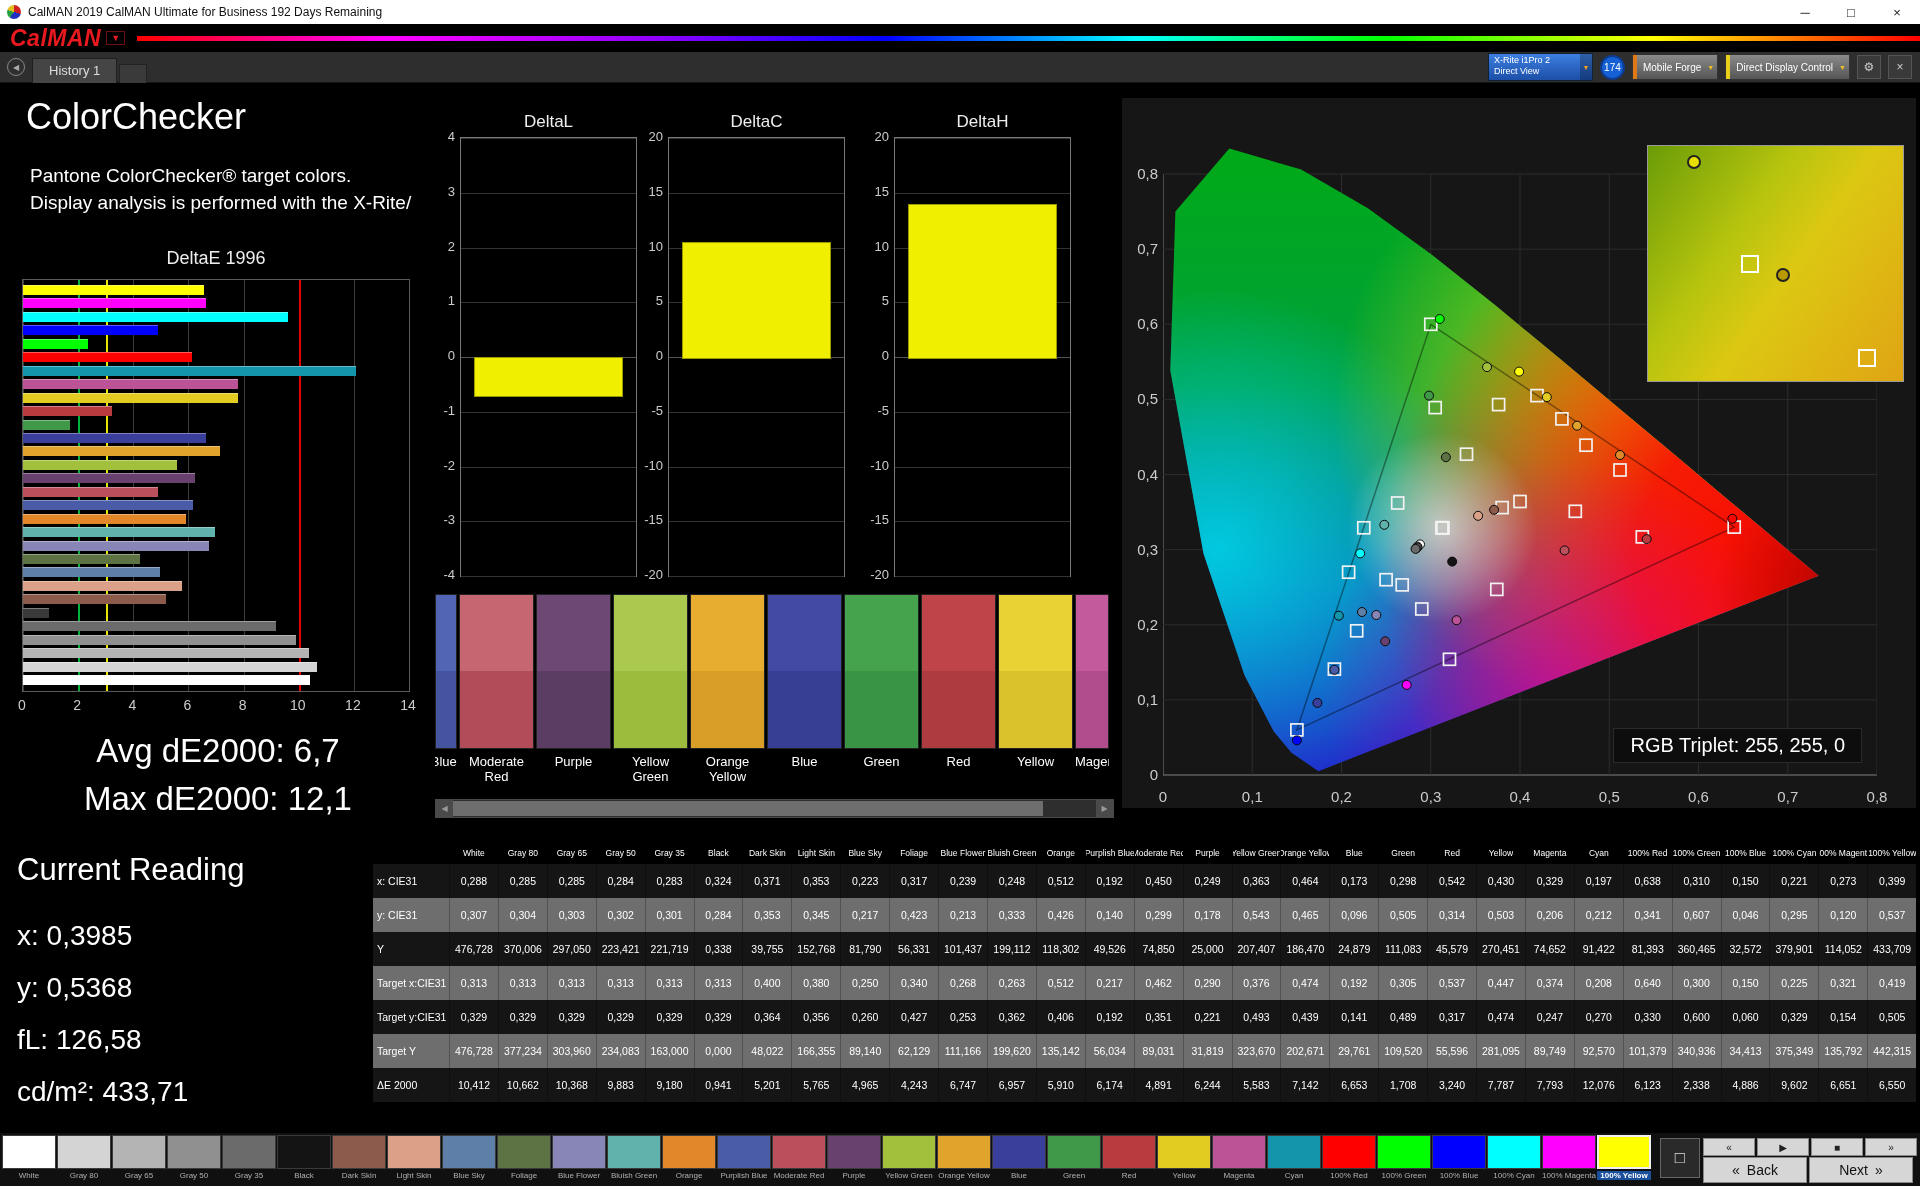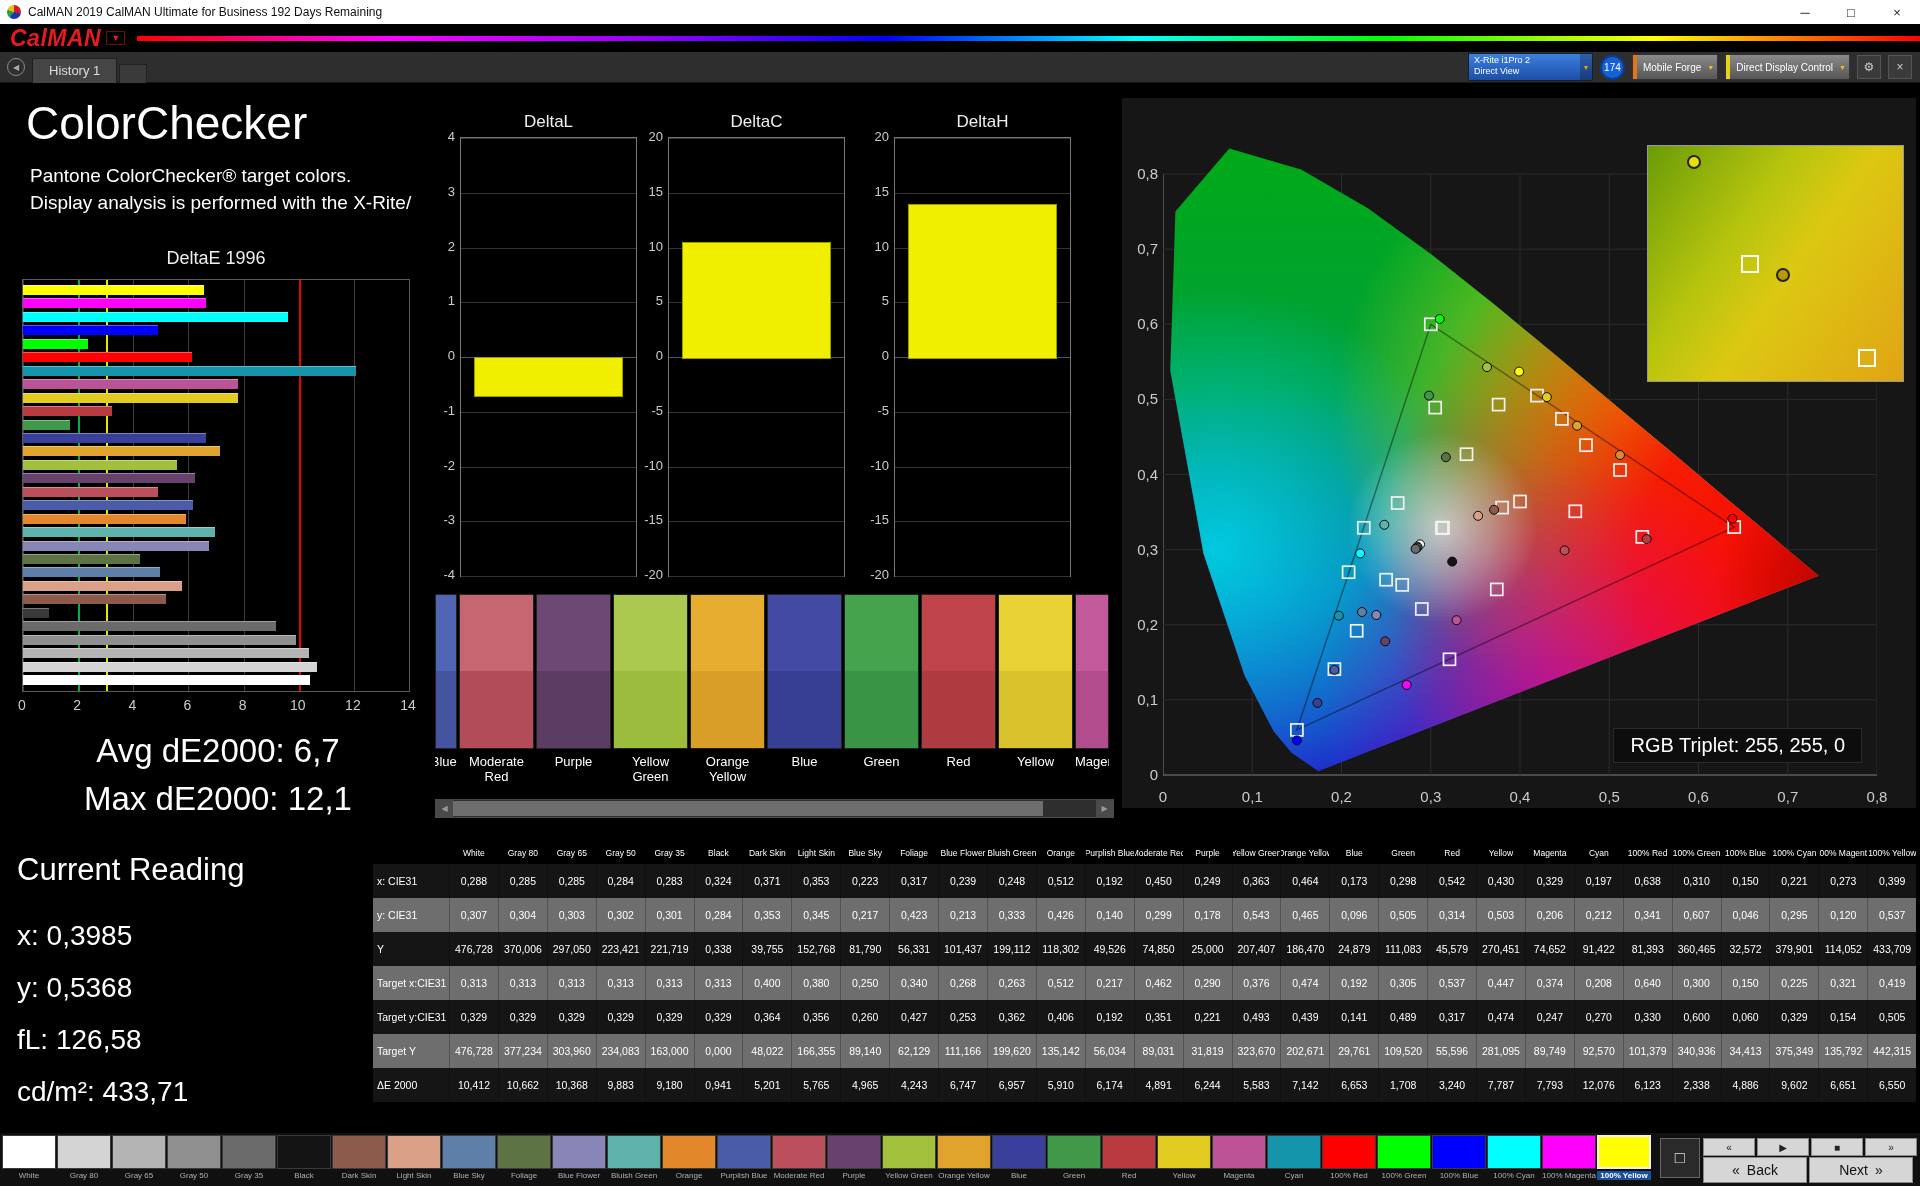--- a/index.html
+++ b/index.html
@@ -23,33 +23,33 @@
   
   .tabbar{position:absolute;left:0;top:52px;width:1920px;height:30px;background:#2e2e2e;
     border-bottom:1px solid #151515;display:flex;align-items:center;}
   .nav-circle{width:16px;height:16px;border:1px solid #888;border-radius:50%;color:#aaa;font-size:8px;
     display:flex;align-items:center;justify-content:center;margin:0 7px;}
   .tab{background:#454545;color:#ddd;font-size:13px;padding:0 16px;height:24px;display:flex;
     align-items:center;border:1px solid #1e1e1e;border-bottom:none;margin-top:6px;}
   .tab-stub{background:#3a3a3a;width:26px;height:18px;margin:12px 0 0 2px;border:1px solid #222;border-bottom:none;}
   .tb-right{margin-left:auto;display:flex;align-items:center;gap:7px;margin-right:8px;}
   .meter-widget{width:92px;height:24px;background:linear-gradient(180deg,#3d7fe0,#1c4fa8);color:#fff;
-    font-size:9px;line-height:11px;padding:1px 26px 1px 5px;position:relative;border:1px solid #123;}
+    font-size:9px;line-height:11px;padding:1px 6px 1px 5px;position:relative;border:1px solid #123;}
   .meter-widget .dd-strip{position:absolute;right:0;top:0;bottom:0;width:12px;background:rgba(0,0,0,.25);
     display:flex;align-items:center;justify-content:center;color:#f0a020;font-size:7px;}
   .badge{width:21px;height:21px;border-radius:50%;background:#1560d4;border:2px solid #0c3c90;color:#fff;
     font-size:10px;display:flex;align-items:center;justify-content:center;}
   .gray-widget{height:24px;background:linear-gradient(180deg,#8a8a8a,#565656);color:#fff;font-size:10px;
     display:flex;align-items:center;padding:0 16px 0 10px;position:relative;border:1px solid #333;}
   .gray-widget .accent{position:absolute;left:0;top:0;bottom:0;width:4px;}
   .gray-widget .dd{position:absolute;right:3px;color:#f0c020;font-size:7px;}
   .sq-btn{width:22px;height:22px;background:#3a3a3a;border:1px solid #555;color:#ccc;font-size:12px;
     display:flex;align-items:center;justify-content:center;}
   
-  .page-title{position:absolute;left:26px;top:96px;font-size:46px;color:#fff;}
+  .page-title{position:absolute;left:26px;top:96px;font-size:36px;color:#fff;}
   .desc{position:absolute;left:30px;top:162px;font-size:19px;color:#fff;line-height:27px;}
   .de-title{position:absolute;left:22px;top:248px;width:388px;text-align:center;color:#eee;font-size:18px;}
   .de-plot{position:absolute;left:22px;top:279px;width:386px;height:411px;border:1px solid #5a5a5a;
     background:#000;overflow:hidden;}
   .vline{position:absolute;top:0;bottom:0;width:1px;background:#3c3c3c;}
   .vline.ref{width:2px;}
   .debar{position:absolute;left:0;height:9px;border-top:1px solid rgba(255,255,255,.35);}
   .de-xlabels{position:absolute;left:22px;top:697px;width:388px;height:18px;color:#ccc;font-size:14px;}
   .de-xlabels span{position:absolute;transform:translateX(-50%);}
   .avg-line{position:absolute;left:0;top:732px;width:436px;text-align:center;color:#fff;font-size:33px;}

